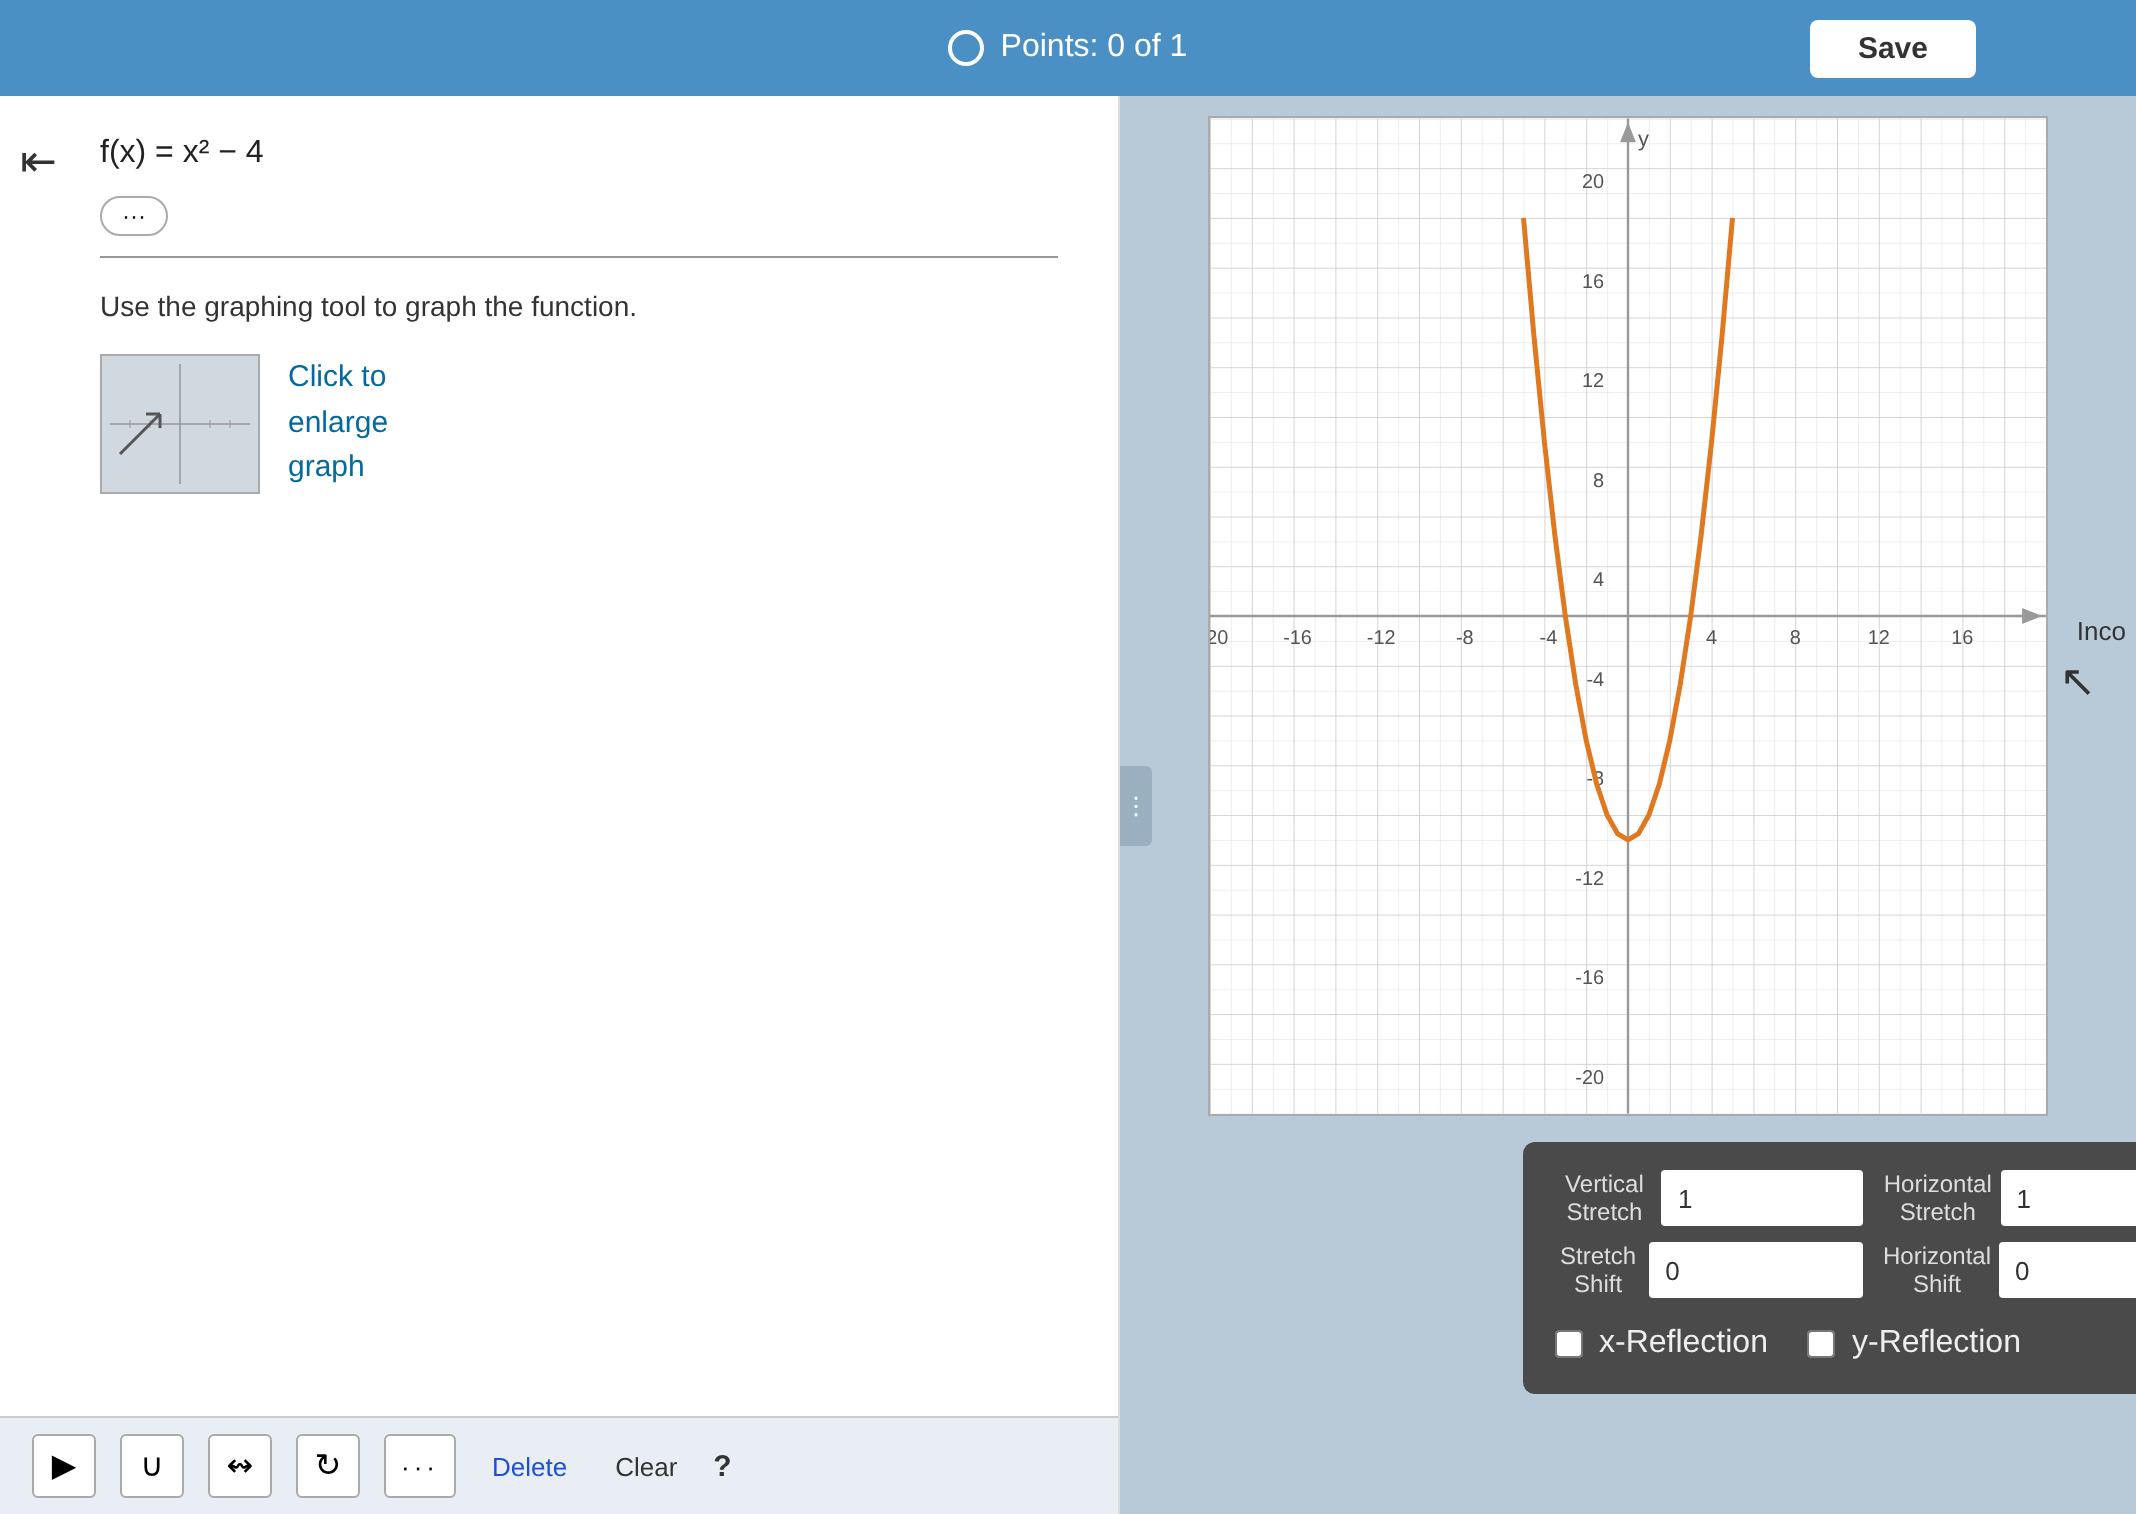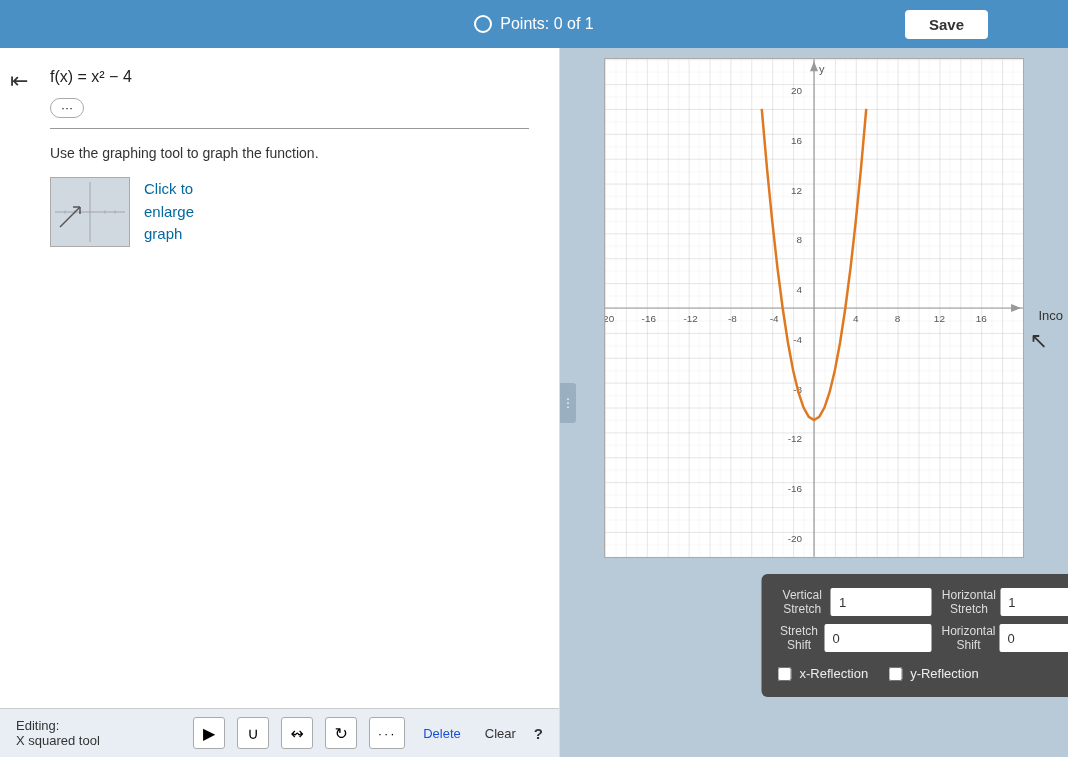--- a/index.html
+++ b/index.html
@@ -276,21 +276,21 @@
       align-items: center;
       gap: 8px;
       margin-top: 6px;
     }
     .panel-checkbox {
       width: 14px;
       height: 14px;
       cursor: pointer;
     }
     .panel-checkbox-label {
-      font-size: 13px;
+      font-size: 16px;
       color: #eee;
     }
 
     
     .side-x-btn {
       position: absolute;
       right: 10px;
       bottom: 120px;
       background: none;
       border: none;
@@ -370,24 +370,20 @@
         </div>
         <div class="enlarge-text">
           <div>Click to</div>
           <div>enlarge</div>
           <div>graph</div>
         </div>
       </div>
     </div>
 
     <div class="editing-bar">
-      <div class="editing-label">
-        <div>Editing:</div>
-        <div>X squared tool</div>
-      </div>
 
       <button class="tool-btn">▶</button>
 
       <button class="tool-btn">∪</button>
 
       <button class="tool-btn">↭</button>
 
       <button class="tool-btn">↻</button>
 
       <button class="tool-btn-dots">···</button>

